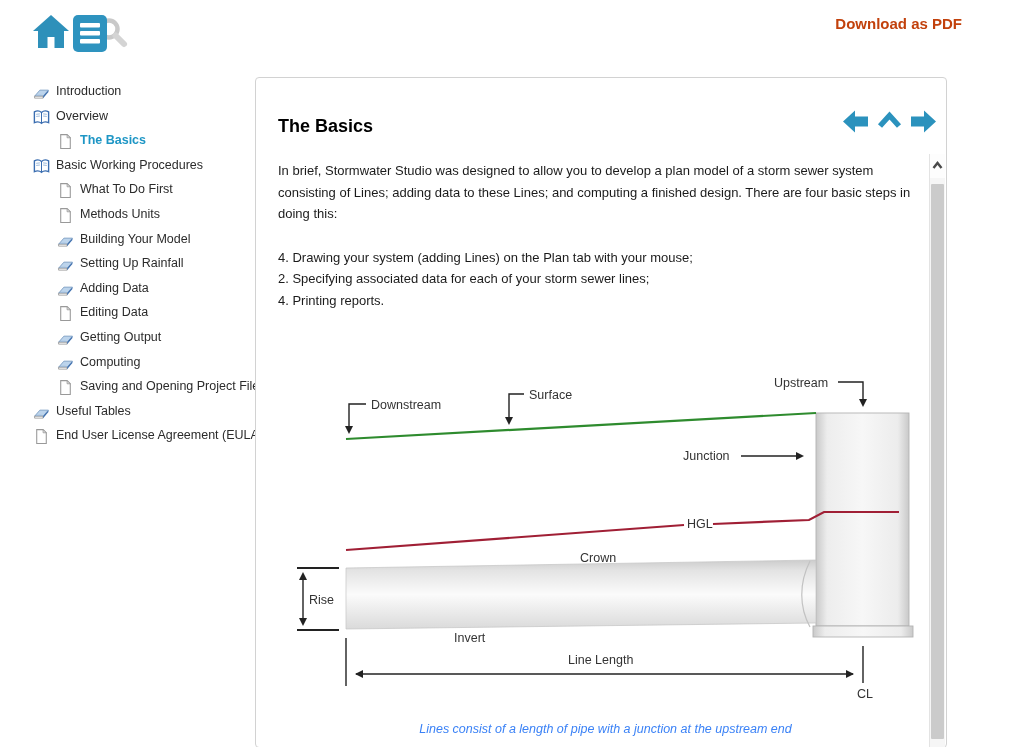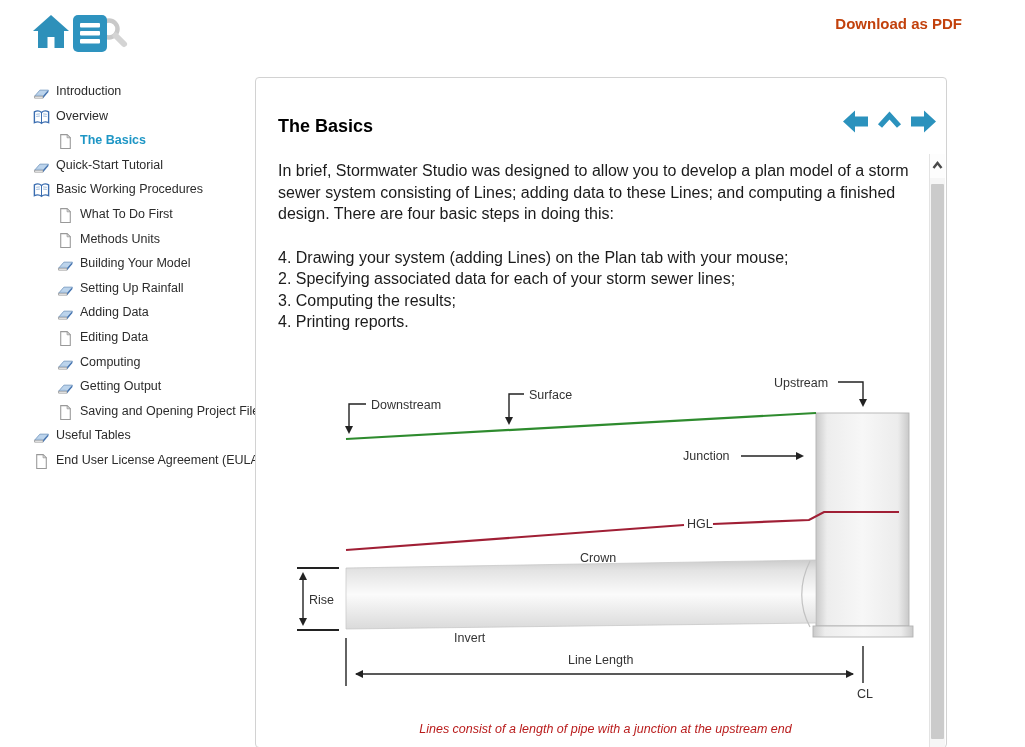--- a/index.html
+++ b/index.html
@@ -24,25 +24,25 @@
   .tree-item.selected .tlabel { color:#1e96c5; font-weight:bold; }
 
   
   .panel { position:absolute; left:255px; top:77px; width:692px; height:671px;
            background:#fff; border:1px solid #d2d2d2; border-radius:4px; }
   .page-title { position:absolute; left:22px; top:38px; font-size:18px; font-weight:bold; color:#000; }
   .nav-arrows { position:absolute; left:586px; top:29px; width:100px; height:28px;
                 display:flex; gap:7px; align-items:center; }
   .nav-arrows svg { cursor:pointer; }
   .body-text { position:absolute; left:22px; top:82px; width:650px;
-               font-size:16px; line-height:21.5px; color:#1b1b1b; }
+               font-size:13px; line-height:21.5px; color:#1b1b1b; }
   .body-text p { margin:0 0 22px 0; }
   .diagram { position:absolute; left:30px; top:283px; }
   .caption { position:absolute; left:22px; top:644px; width:655px; text-align:center;
-             font-style:italic; font-size:12.5px; color:#b91c1c; }
+             font-style:italic; font-size:12.5px; color:#3b82f6; }
 
   
   .scrollbar { position:absolute; right:1px; top:76px; width:16px; height:594px;
                background:#f6f6f6; border-left:1px solid #e3e3e3; }
   .sb-up { position:absolute; top:0; left:0; width:15px; height:24px; background:#fdfdfd; cursor:pointer; }
   .sb-thumb { position:absolute; top:30px; left:1px; width:13px; height:555px;
               background:#cbcbcb; border-radius:1px; cursor:pointer; }
 
   svg text { font-family:"Liberation Sans", sans-serif; }
 </style>
@@ -97,29 +97,20 @@
       </div>
       <div class="tree-item lvl1 selected">
         <span class="ticon"><svg width="17" height="17" viewBox="0 0 16 16">
             <path d="M3.5 1.5 L9.5 1.5 L12.5 4.5 L12.5 14.5 L3.5 14.5 Z" fill="#ffffff" stroke="#999999" stroke-width="1"></path>
             <path d="M9.5 1.5 L9.5 4.5 L12.5 4.5 Z" fill="#e9e9e9" stroke="#999999" stroke-width="0.8"></path>
           </svg></span>
         <span class="tlabel">The Basics</span>
       </div>
       <div class="tree-item lvl0">
         <span class="ticon"><svg width="17" height="17" viewBox="0 0 16 16">
-            <path d="M1.5 11.5 L6.5 5.8 L14.5 5.8 L9.5 11.5 Z" fill="#bcd4ec" stroke="#7e9fc4" stroke-width="0.9"></path>
-            <path d="M1.5 11.5 L9.5 11.5 L9.5 13.3 L1.5 13.3 Z" fill="#ffffff" stroke="#8a8a8a" stroke-width="0.7"></path>
-            <path d="M9.5 11.5 L14.5 5.8 L14.5 7.6 L9.5 13.3 Z" fill="#3e6fae"></path>
-            <line x1="3" y1="10.6" x2="8" y2="10.6" stroke="#9cb8d8" stroke-width="0.8"></line>
-          </svg></span>
-        <span class="tlabel">Quick-Start Tutorial</span>
-      </div>
-      <div class="tree-item lvl0">
-        <span class="ticon"><svg width="17" height="17" viewBox="0 0 16 16">
             <path d="M8 3.2 C6.4 1.8 3.4 1.6 1.3 2.7 L1.3 12.8 C3.4 11.9 6.4 12.1 8 13.5 C9.6 12.1 12.6 11.9 14.7 12.8 L14.7 2.7 C12.6 1.6 9.6 1.8 8 3.2 Z" fill="#ffffff" stroke="#3a6db0" stroke-width="1.3"></path>
             <line x1="8" y1="3.2" x2="8" y2="13.5" stroke="#3a6db0" stroke-width="1"></line>
             <line x1="3" y1="5" x2="6.5" y2="4.6" stroke="#7aa0cf" stroke-width="0.7"></line>
             <line x1="3" y1="7" x2="6.5" y2="6.6" stroke="#7aa0cf" stroke-width="0.7"></line>
             <line x1="9.5" y1="4.6" x2="13" y2="5" stroke="#7aa0cf" stroke-width="0.7"></line>
             <line x1="9.5" y1="6.6" x2="13" y2="7" stroke="#7aa0cf" stroke-width="0.7"></line>
           </svg></span>
         <span class="tlabel">Basic Working Procedures</span>
       </div>
       <div class="tree-item lvl1">
@@ -170,30 +161,30 @@
           </svg></span>
         <span class="tlabel">Editing Data</span>
       </div>
       <div class="tree-item lvl1">
         <span class="ticon"><svg width="17" height="17" viewBox="0 0 16 16">
             <path d="M1.5 11.5 L6.5 5.8 L14.5 5.8 L9.5 11.5 Z" fill="#bcd4ec" stroke="#7e9fc4" stroke-width="0.9"></path>
             <path d="M1.5 11.5 L9.5 11.5 L9.5 13.3 L1.5 13.3 Z" fill="#ffffff" stroke="#8a8a8a" stroke-width="0.7"></path>
             <path d="M9.5 11.5 L14.5 5.8 L14.5 7.6 L9.5 13.3 Z" fill="#3e6fae"></path>
             <line x1="3" y1="10.6" x2="8" y2="10.6" stroke="#9cb8d8" stroke-width="0.8"></line>
           </svg></span>
+        <span class="tlabel">Getting Output</span>
+      </div>
+      <div class="tree-item lvl1">
+        <span class="ticon"><svg width="17" height="17" viewBox="0 0 16 16">
+            <path d="M1.5 11.5 L6.5 5.8 L14.5 5.8 L9.5 11.5 Z" fill="#bcd4ec" stroke="#7e9fc4" stroke-width="0.9"></path>
+            <path d="M1.5 11.5 L9.5 11.5 L9.5 13.3 L1.5 13.3 Z" fill="#ffffff" stroke="#8a8a8a" stroke-width="0.7"></path>
+            <path d="M9.5 11.5 L14.5 5.8 L14.5 7.6 L9.5 13.3 Z" fill="#3e6fae"></path>
+            <line x1="3" y1="10.6" x2="8" y2="10.6" stroke="#9cb8d8" stroke-width="0.8"></line>
+          </svg></span>
         <span class="tlabel">Computing</span>
-      </div>
-      <div class="tree-item lvl1">
-        <span class="ticon"><svg width="17" height="17" viewBox="0 0 16 16">
-            <path d="M1.5 11.5 L6.5 5.8 L14.5 5.8 L9.5 11.5 Z" fill="#bcd4ec" stroke="#7e9fc4" stroke-width="0.9"></path>
-            <path d="M1.5 11.5 L9.5 11.5 L9.5 13.3 L1.5 13.3 Z" fill="#ffffff" stroke="#8a8a8a" stroke-width="0.7"></path>
-            <path d="M9.5 11.5 L14.5 5.8 L14.5 7.6 L9.5 13.3 Z" fill="#3e6fae"></path>
-            <line x1="3" y1="10.6" x2="8" y2="10.6" stroke="#9cb8d8" stroke-width="0.8"></line>
-          </svg></span>
-        <span class="tlabel">Getting Output</span>
       </div>
       <div class="tree-item lvl1">
         <span class="ticon"><svg width="17" height="17" viewBox="0 0 16 16">
             <path d="M3.5 1.5 L9.5 1.5 L12.5 4.5 L12.5 14.5 L3.5 14.5 Z" fill="#ffffff" stroke="#999999" stroke-width="1"></path>
             <path d="M9.5 1.5 L9.5 4.5 L12.5 4.5 Z" fill="#e9e9e9" stroke="#999999" stroke-width="0.8"></path>
           </svg></span>
         <span class="tlabel">Saving and Opening Project Files</span>
       </div>
       <div class="tree-item lvl0">
         <span class="ticon"><svg width="17" height="17" viewBox="0 0 16 16">
@@ -227,21 +218,20 @@
       <svg width="27" height="27" viewBox="0 0 27 27">
         <polygon points="26,13.5 14,2.5 14,8.5 1,8.5 1,18.5 14,18.5 14,24.5" fill="#2b92bd"></polygon>
       </svg>
     </div>
 
     <div class="body-text">
       <p>In brief, Stormwater Studio was designed to allow you to develop a plan model of a storm sewer system consisting of Lines; adding data to these Lines; and computing a finished design. There are four basic steps in doing this:</p>
       <div id="steps-list">
           <div>4. Drawing your system (adding Lines) on the Plan tab with your mouse;</div>
           <div>2. Specifying associated data for each of your storm sewer lines;</div>
-          <div>3. Computing the results;</div>
           <div>4. Printing reports.</div>
         </div>
     </div>
 
     <svg class="diagram" width="655" height="350" viewBox="0 0 655 350">
       <defs>
         <linearGradient id="junctionGrad" x1="0" y1="0" x2="1" y2="0">
           <stop offset="0" stop-color="#c9c9c9"></stop>
           <stop offset="0.12" stop-color="#ededed"></stop>
           <stop offset="0.5" stop-color="#f7f7f7"></stop>

